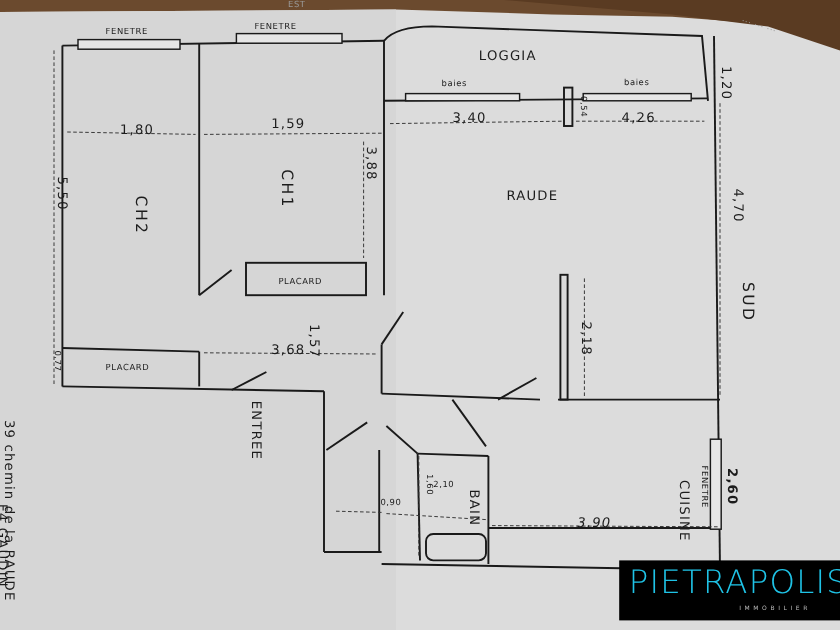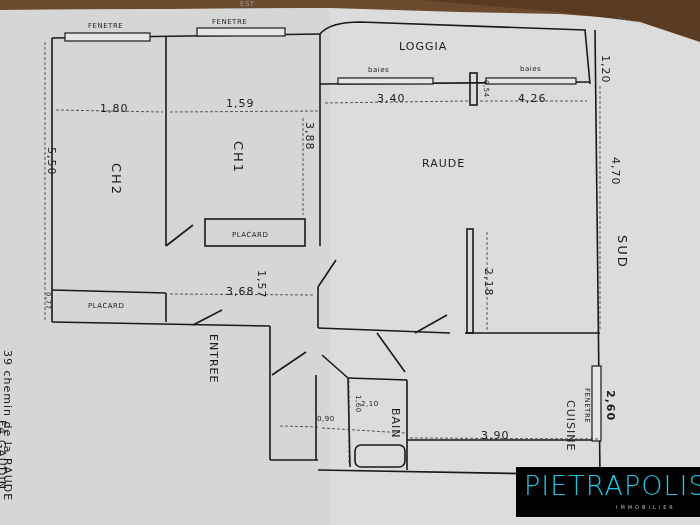--- a/index.html
+++ b/index.html
@@ -132,21 +132,21 @@
   <div class="lbl md rot90" style="left:268px;top:270px;">1,57</div>
   <div class="lbl md" style="left:226px;top:285px;">3,68</div>
   <div class="lbl sm" style="left:88px;top:302px;">PLACARD</div>
   <div class="lbl sm rot90" style="left:52px;top:292px;">0,77</div>
   <div class="lbl md rot90" style="left:220px;top:334px;">ENTREE</div>
 
   <div class="lbl sm" style="left:280px;top:415px;margin-left:37px;">0,90</div>
   <div class="lbl sm rot90" style="left:362px;top:395px;">1,60</div>
   <div class="lbl md rot90" style="left:402px;top:408px;">BAIN</div>
   <div class="lbl sm" style="left:361px;top:400px;">2,10</div>
-  <div class="lbl md" style="left:481px;top:429px;">3,90</div>
+  <div class="lbl md" style="left:481px;top:429px;font-style:italic;">3,90</div>
   <div class="lbl md rot90" style="left:577px;top:400px;">CUISINE</div>
   <div class="lbl sm rot90" style="left:591px;top:388px;">FENETRE</div>
   <div class="lbl md rot90" style="left:617px;top:390px;font-weight:bold;">2,60</div>
 
   <div class="lbl md rot-90" style="left:8px;top:420px;transform:rotate(90deg);">F4   GAUDIN</div>
   <div class="lbl md" style="left:2px;top:350px;transform:rotate(90deg);transform-origin:left top;left:14px;">39 chemin de la RAUDE</div>
 </div>
 
 <div class="logo">
   <div class="logo-name">PIETRAPOLIS</div>

